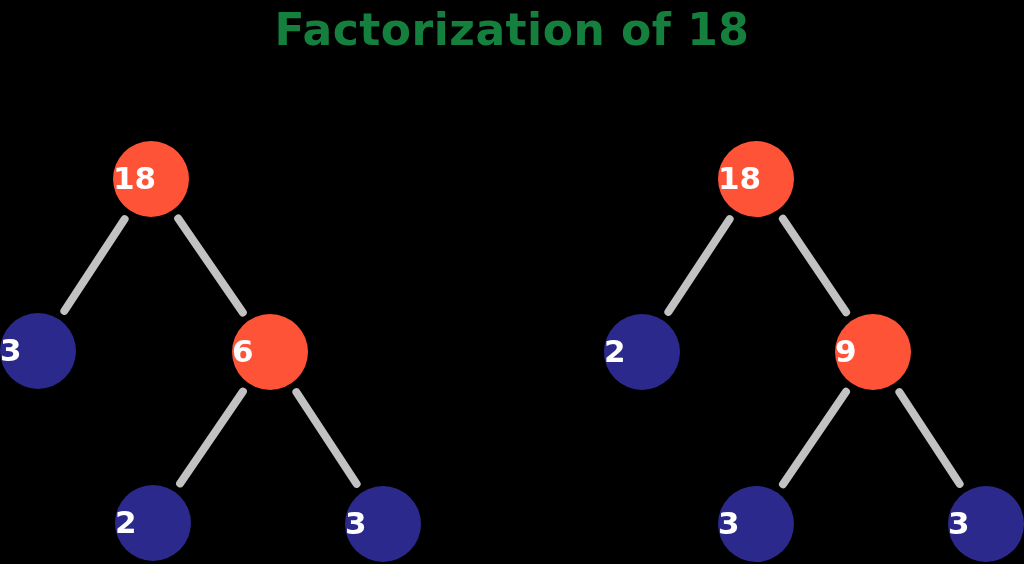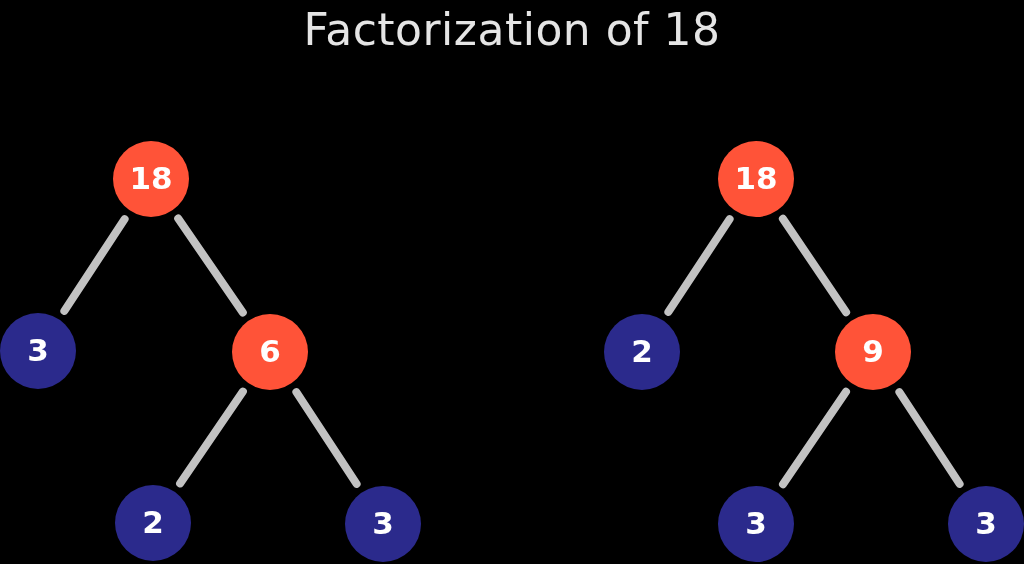--- a/index.html
+++ b/index.html
@@ -21,40 +21,40 @@
     background: #000000;
   }
   .title {
     position: absolute;
     left: 0;
     top: 4px;
     width: 1024px;
     text-align: center;
     font-family: "DejaVu Sans", sans-serif;
     font-size: 44px;
-    font-weight: normal;
+    font-weight: bold;
     letter-spacing: 0.5px;
-    color: #e5e5e5;
+    color: #15803d;
     white-space: nowrap;
   }
   svg.edges {
     position: absolute;
     left: 0;
     top: 0;
     width: 1024px;
     height: 564px;
   }
   .node {
     position: absolute;
     width: 76px;
     height: 76px;
     border-radius: 50%;
     display: flex;
     align-items: center;
-    justify-content: center;
+    justify-content: flex-start;
     color: #ffffff;
     font-family: "DejaVu Sans", sans-serif;
     font-weight: bold;
     font-size: 31px;
     line-height: 1;
     box-sizing: border-box;
   }
   .node.composite { background: #ff5338; }
   .node.prime     { background: #2b2a8c; }
   .node-label {

